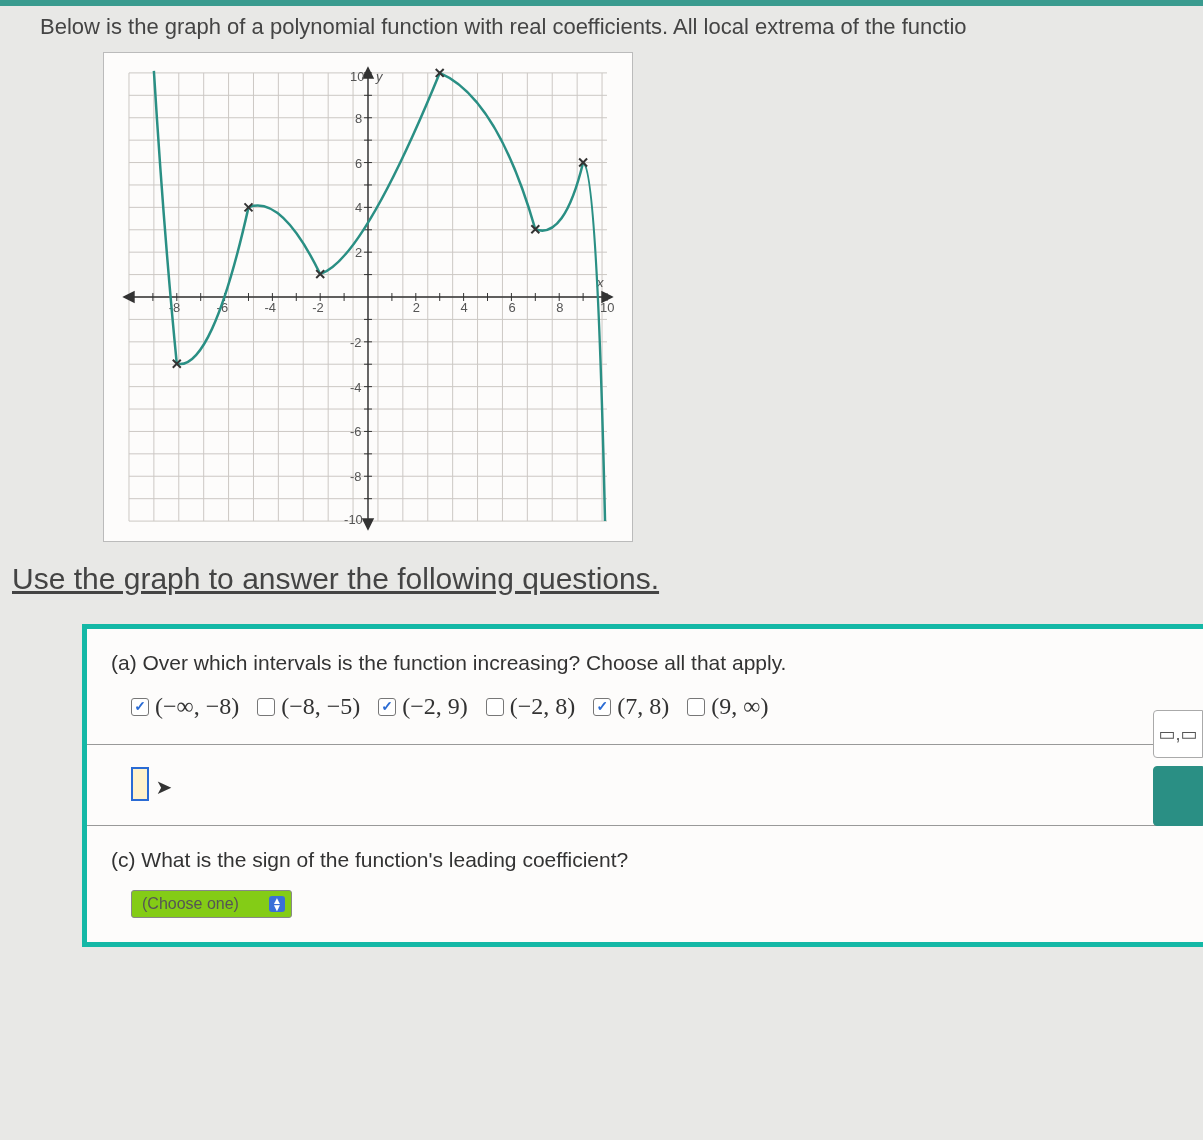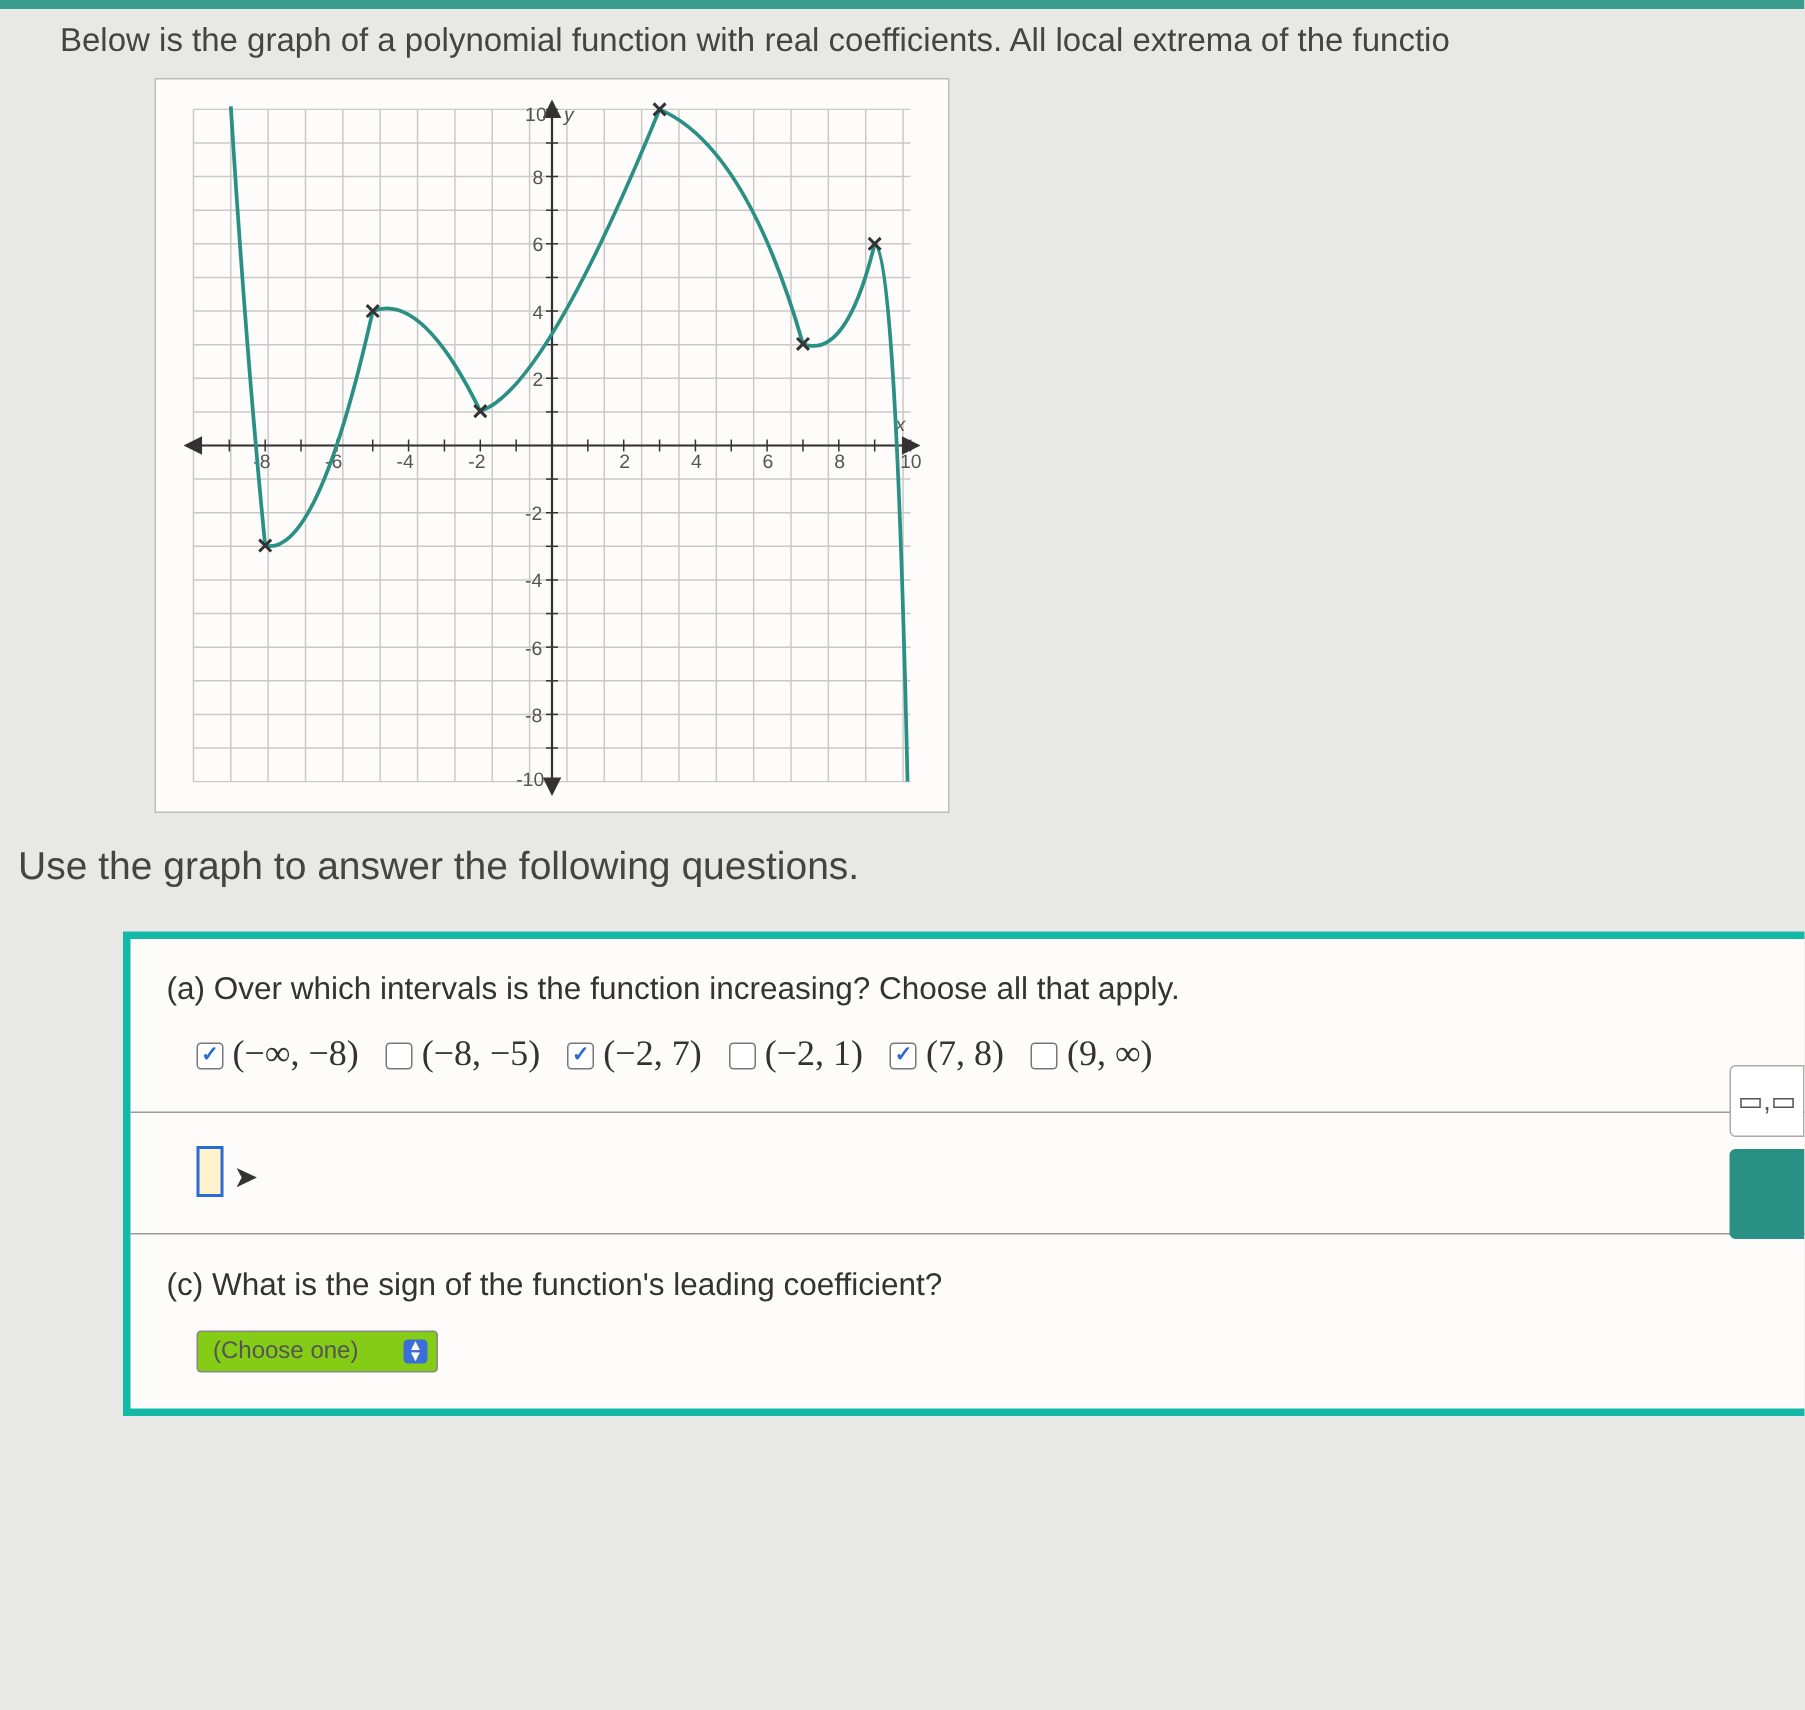--- a/index.html
+++ b/index.html
@@ -28,23 +28,24 @@
   }
   .graph-wrap {
     margin: 0 0 20px 91px;
   }
   .graph-svg {
     background: #fdfcfb;
     border: 1px solid #bbb;
     display: block;
   }
   .instruction {
-    font-size: 26px;
+    font-size: 30px;
     color: #444;
     margin: 14px 0 28px 0;
+    text-decoration: underline;
   }
   .answer-box {
     margin-left: 70px;
     width: 1166px;
     border: 5px solid #14b8a6;
     background: #fdfcfb;
   }
   .qrow {
     border-bottom: 1px solid #999;
     padding: 22px 24px 24px 24px;
@@ -305,25 +306,25 @@
         <span class="opt">
           <span class="cb checked"></span>
           <span>(−∞, −8)</span>
         </span>
         <span class="opt">
           <span class="cb"></span>
           <span>(−8, −5)</span>
         </span>
         <span class="opt">
           <span class="cb checked"></span>
-          <span>(−2, 7)</span>
+          <span>(−2, 9)</span>
         </span>
         <span class="opt">
           <span class="cb"></span>
-          <span>(−2, 1)</span>
+          <span>(−2, 8)</span>
         </span>
         <span class="opt">
           <span class="cb checked"></span>
           <span>(7, 8)</span>
         </span>
         <span class="opt">
           <span class="cb"></span>
           <span>(9, ∞)</span>
         </span>
       </div>

